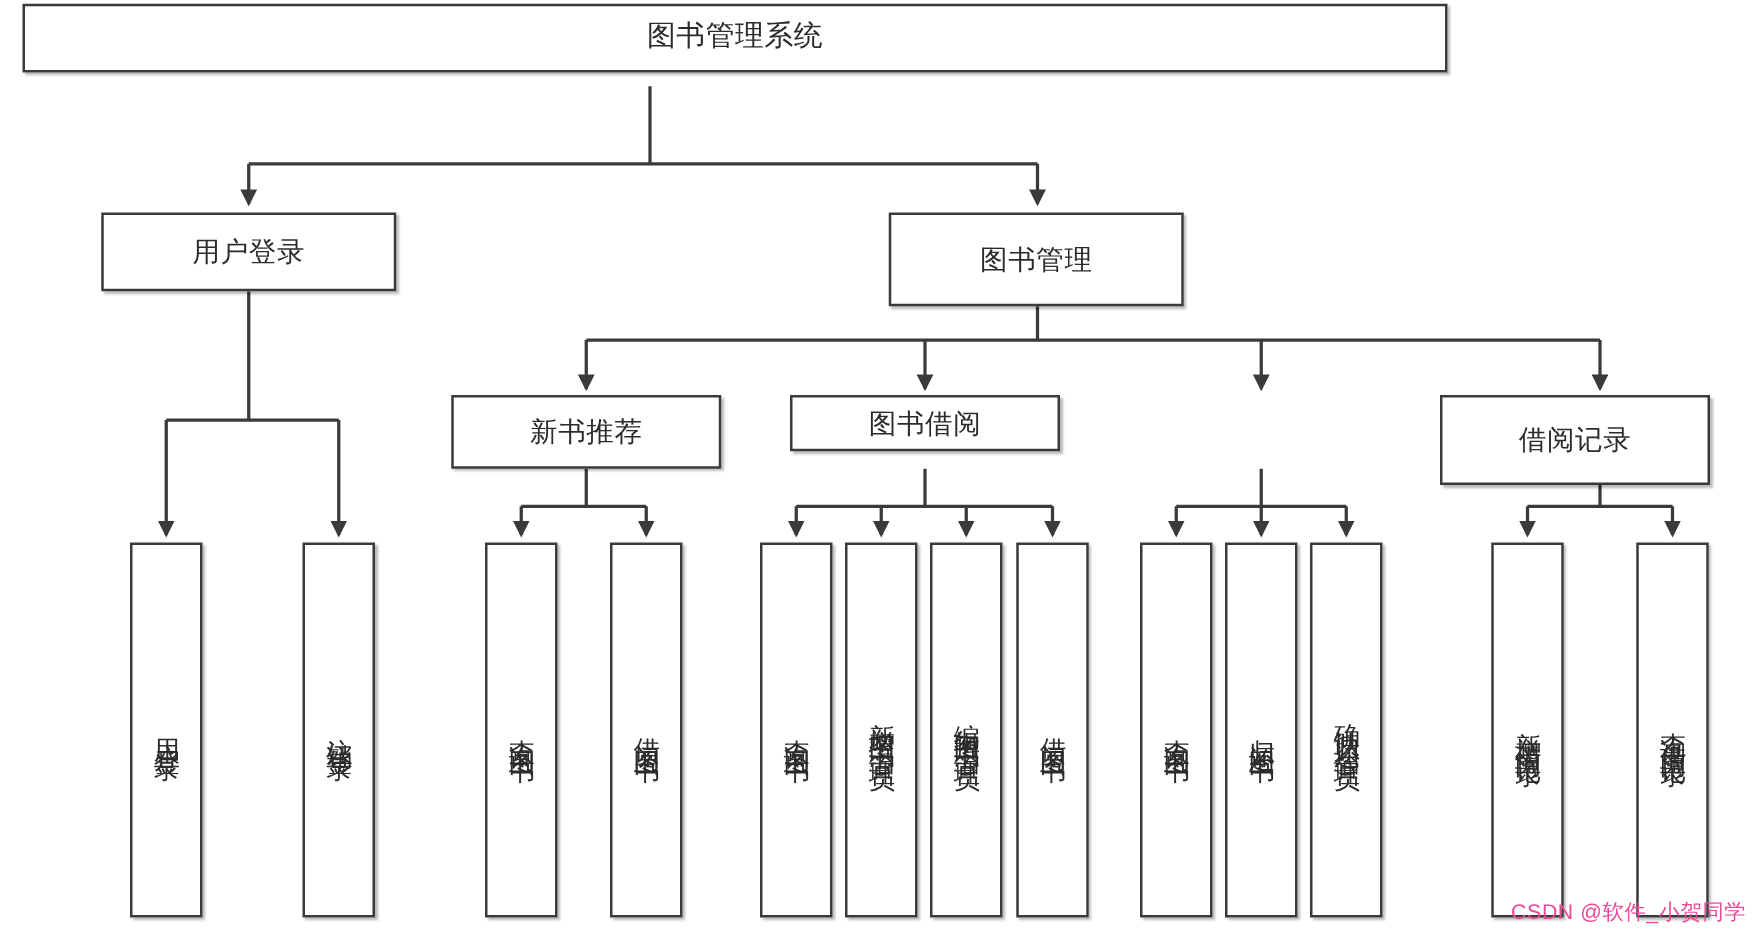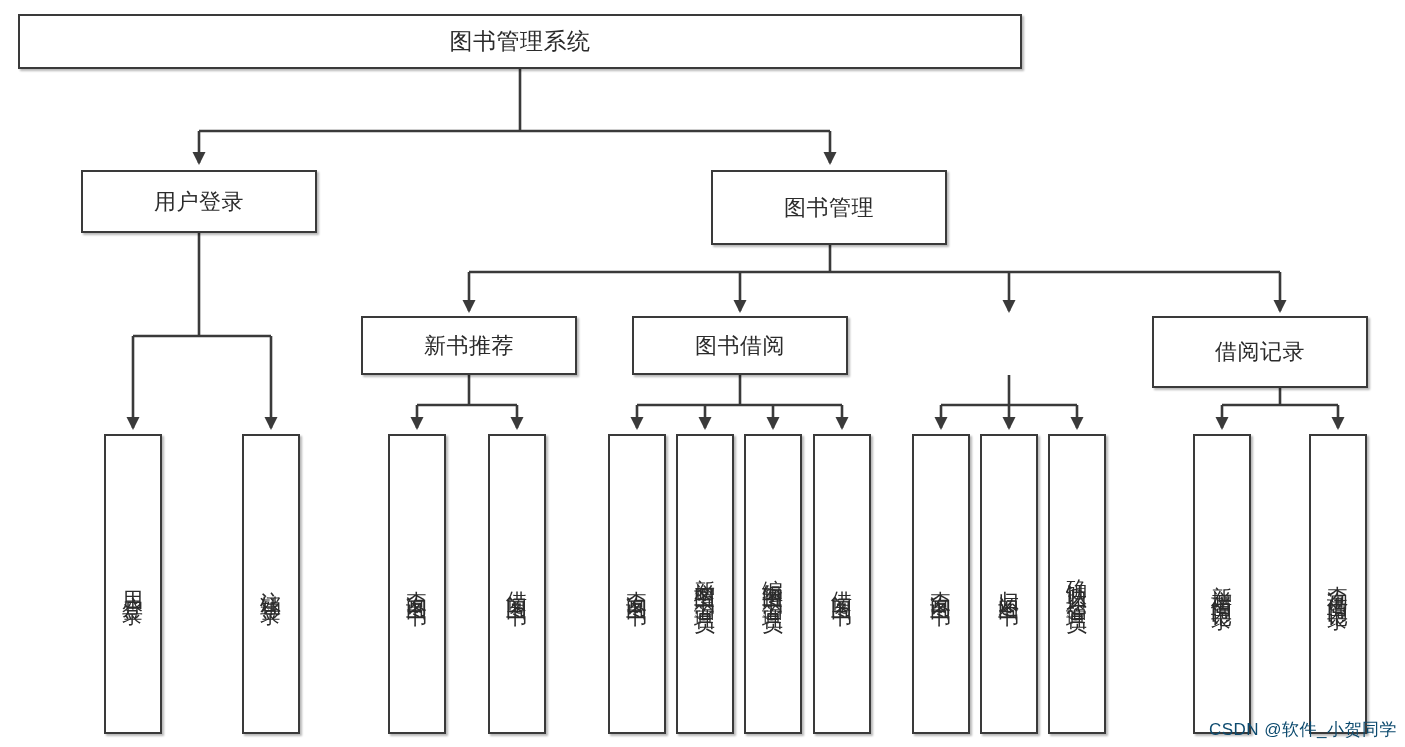--- a/index.html
+++ b/index.html
@@ -63,21 +63,21 @@
     font-size: 21px;
     letter-spacing: 5px;
     line-height: 1;
     max-height: 100%;
   }
   .watermark {
     position: absolute;
     right: 8px;
     bottom: 6px;
     font-size: 17px;
-    color: #0c4a6e;
+    color: #ec4899;
     letter-spacing: 0.5px;
     white-space: nowrap;
     z-index: 5;
   }
 </style>
 </head>
 <body>
 
 <div id="canvas">
 
@@ -124,35 +124,35 @@
       <path d="M 1009 405 L 1009 428" marker-end="url(#arrow)"></path>
       <path d="M 1077 405 L 1077 428" marker-end="url(#arrow)"></path>
 
       <path d="M 1280 375 L 1280 405"></path>
       <path d="M 1222 405 L 1338 405"></path>
       <path d="M 1222 405 L 1222 428" marker-end="url(#arrow)"></path>
       <path d="M 1338 405 L 1338 428" marker-end="url(#arrow)"></path>
     </g>
   </svg>
 
-  <div class="node horiz root" style="left:18px; top:14px; width:1004px; height:55px;">
+  <div class="node horiz root" style="left:18px; top:3px; width:1140px; height:55px;font-family:Liberation Mono, monospace;">
     <span class="node-label">图书管理系统</span>
   </div>
 
   <div class="node horiz" style="left:81px; top:170px; width:236px; height:63px;">
     <span class="node-label">用户登录</span>
   </div>
   <div class="node horiz" style="left:711px; top:170px; width:236px; height:75px;">
     <span class="node-label">图书管理</span>
   </div>
 
   <div class="node horiz" style="left:361px; top:316px; width:216px; height:59px;">
     <span class="node-label">新书推荐</span>
   </div>
-  <div class="node horiz" style="left:632px; top:316px; width:216px; height:59px;justify-content:center;">
+  <div class="node horiz" style="left:632px; top:316px; width:216px; height:45px;justify-content:center;">
     <span class="node-label">图书借阅</span>
   </div>
   <div class="node horiz" style="left:1128px; top:316px; width:216px; height:72px;margin-left:24px;">
     <span class="node-label">借阅记录</span>
   </div>
 
   <div class="node vert" style="left:104px; top:434px; width:58px; height:300px;">
     <span class="node-label">用户登录</span>
   </div>
   <div class="node vert" style="left:242px; top:434px; width:58px; height:300px;">

